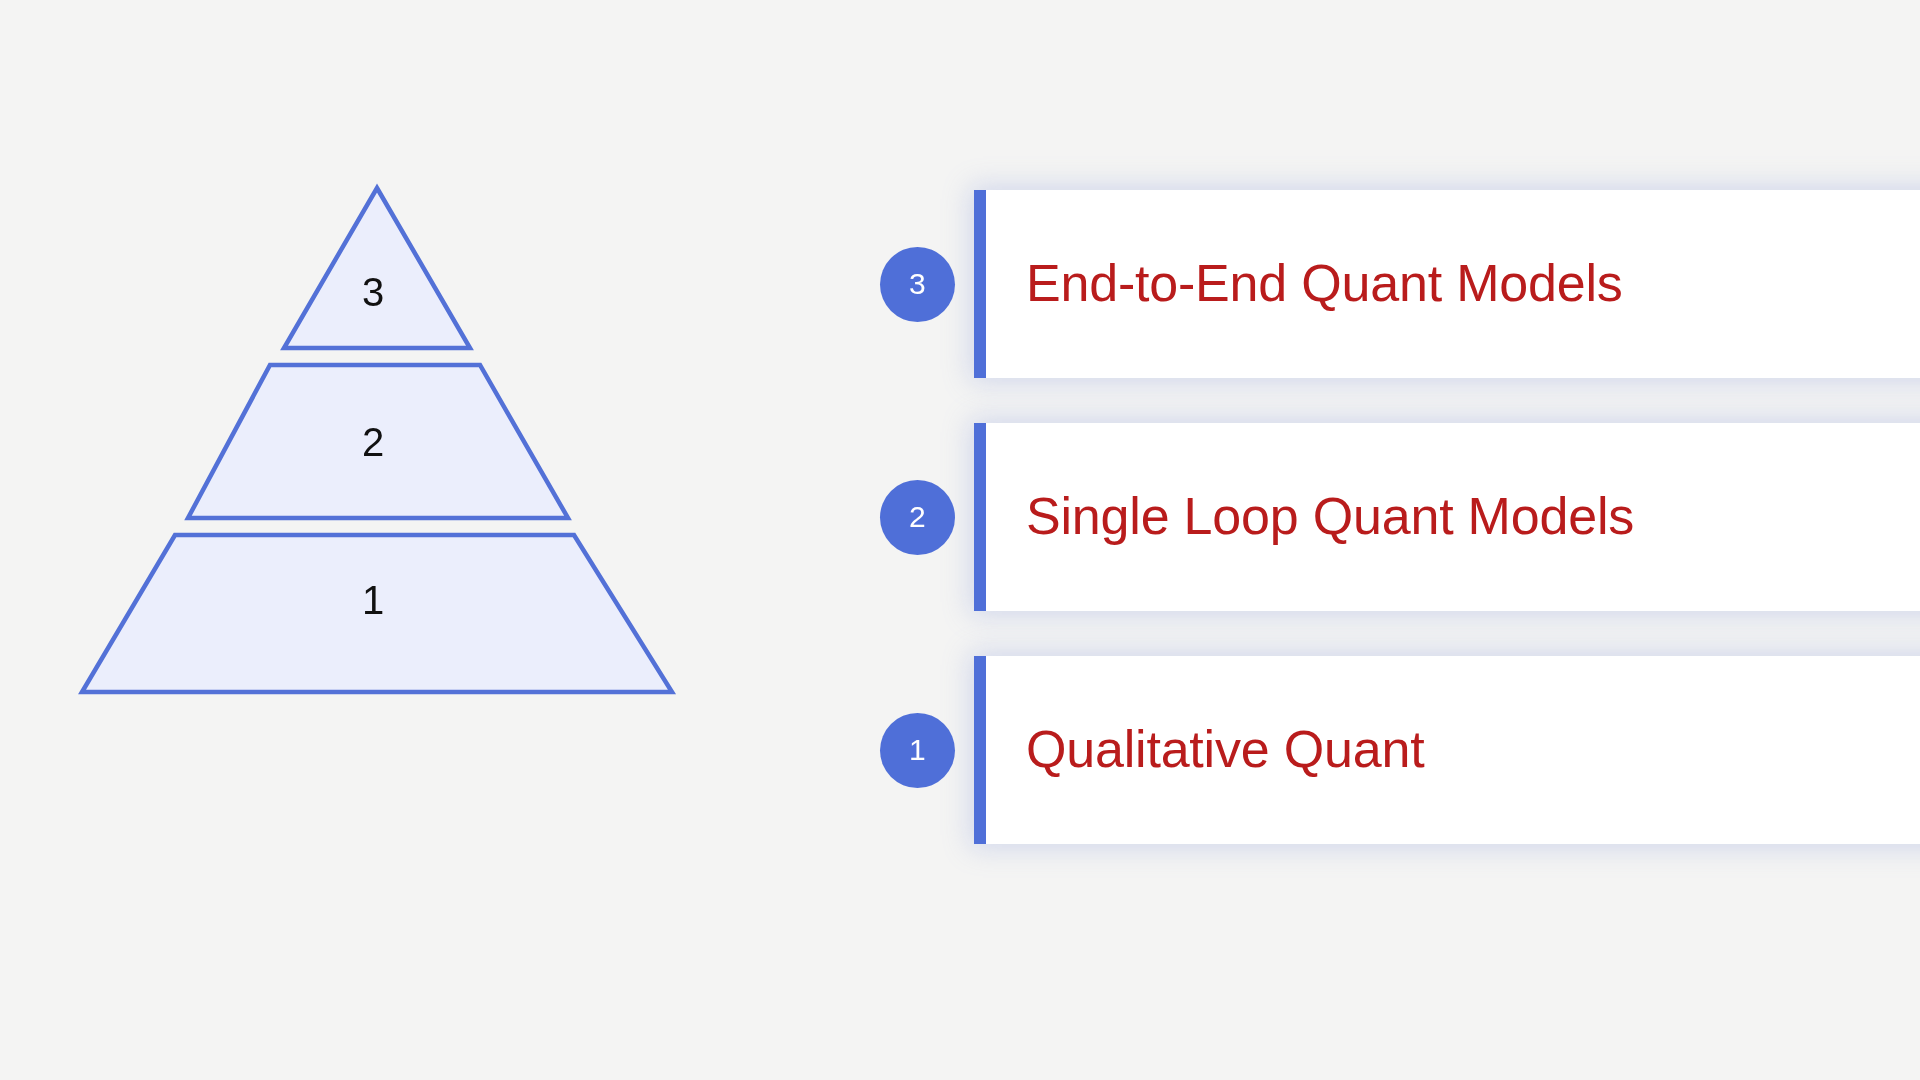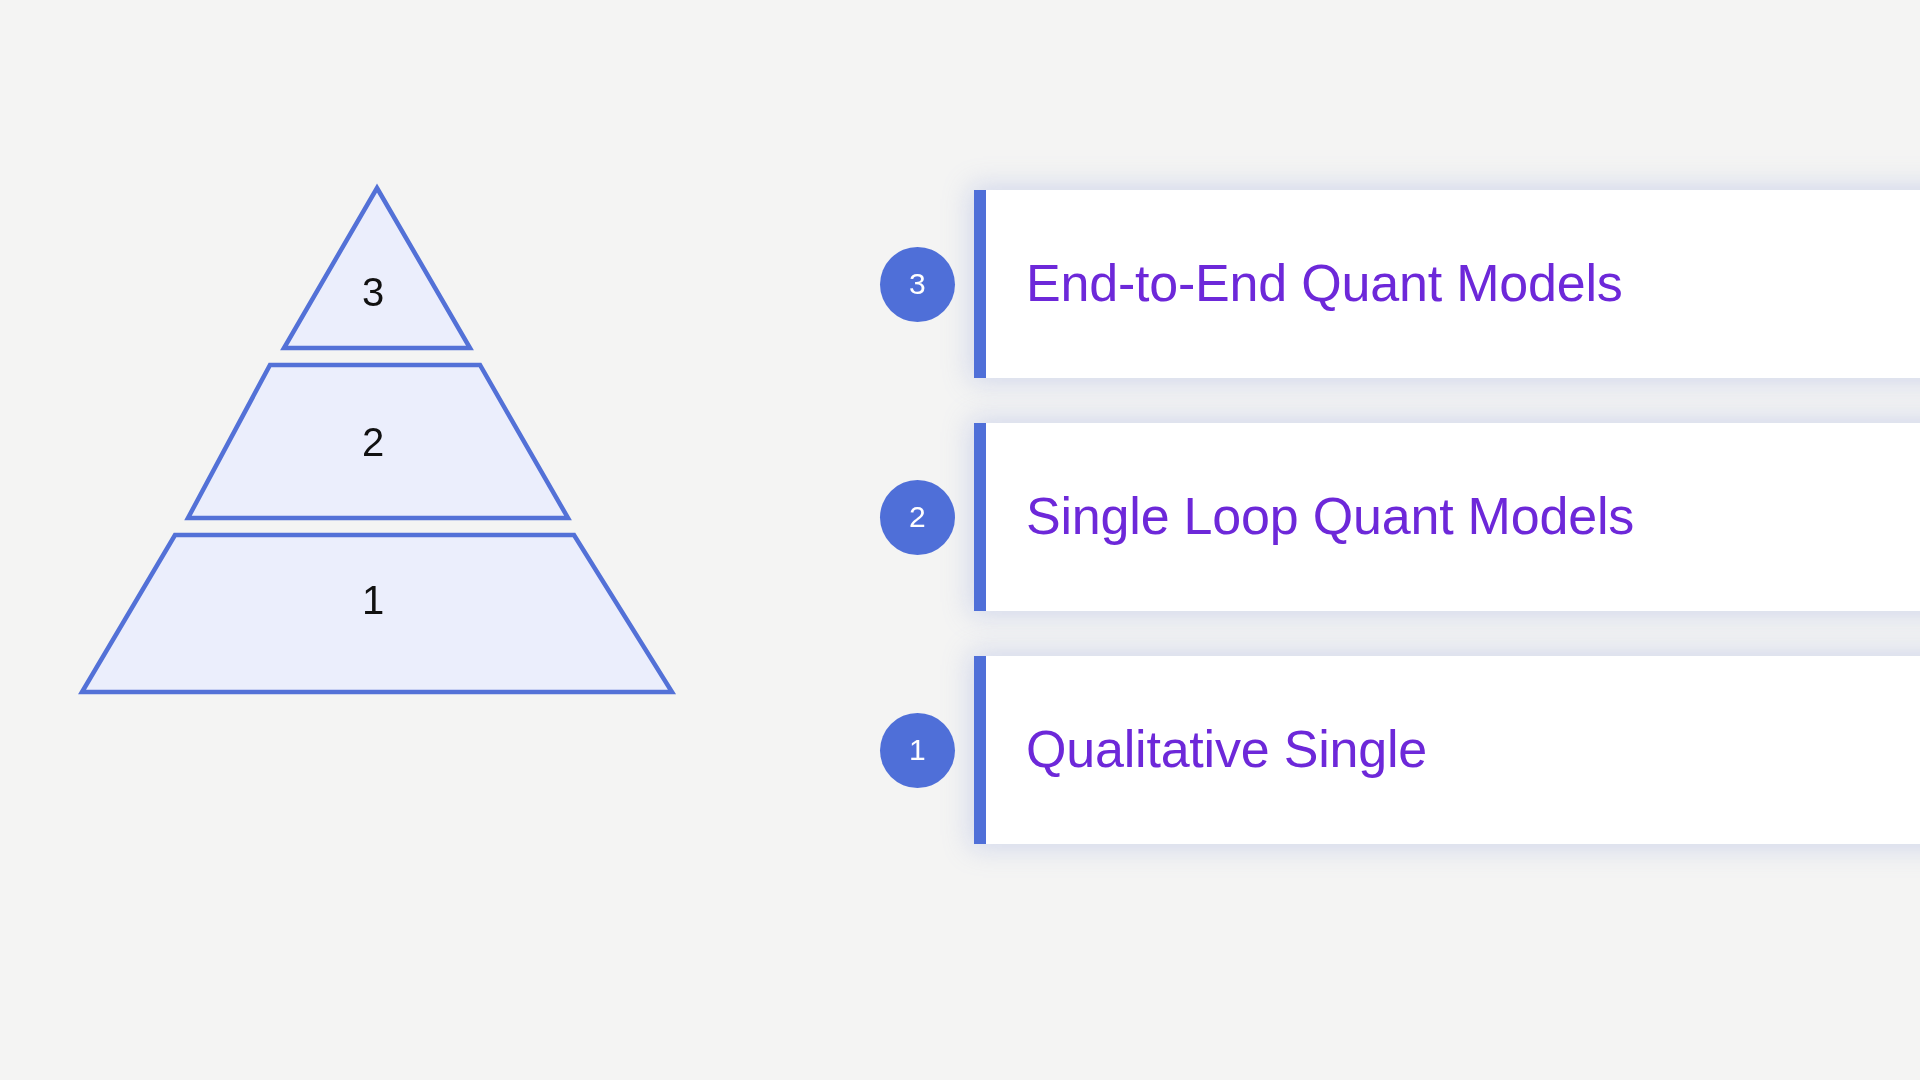--- a/index.html
+++ b/index.html
@@ -101,21 +101,21 @@
   .card::before {
     content: "";
     position: absolute;
     left: 0;
     top: 0;
     bottom: 0;
     width: 12px;
     background: #4f6fd8;
   }
   .card-label {
-    color: #6d28d9;
+    color: #b91c1c;
     font-family: "Liberation Sans", sans-serif;
     font-size: 52px;
     line-height: 1.1;
     white-space: nowrap;
     letter-spacing: -0.2px;
   }
 </style>
 </head>
 <body>
 
@@ -153,18 +153,18 @@
     <div class="row">
       <div class="badge">2</div>
       <div class="card">
         <span class="card-label">Single Loop Quant Models</span>
       </div>
     </div>
 
     <div class="row">
       <div class="badge">1</div>
       <div class="card">
-        <span class="card-label">Qualitative Single</span>
+        <span class="card-label">Qualitative Quant</span>
       </div>
     </div>
 
   </div>
 </div>
 
 </body></html>

